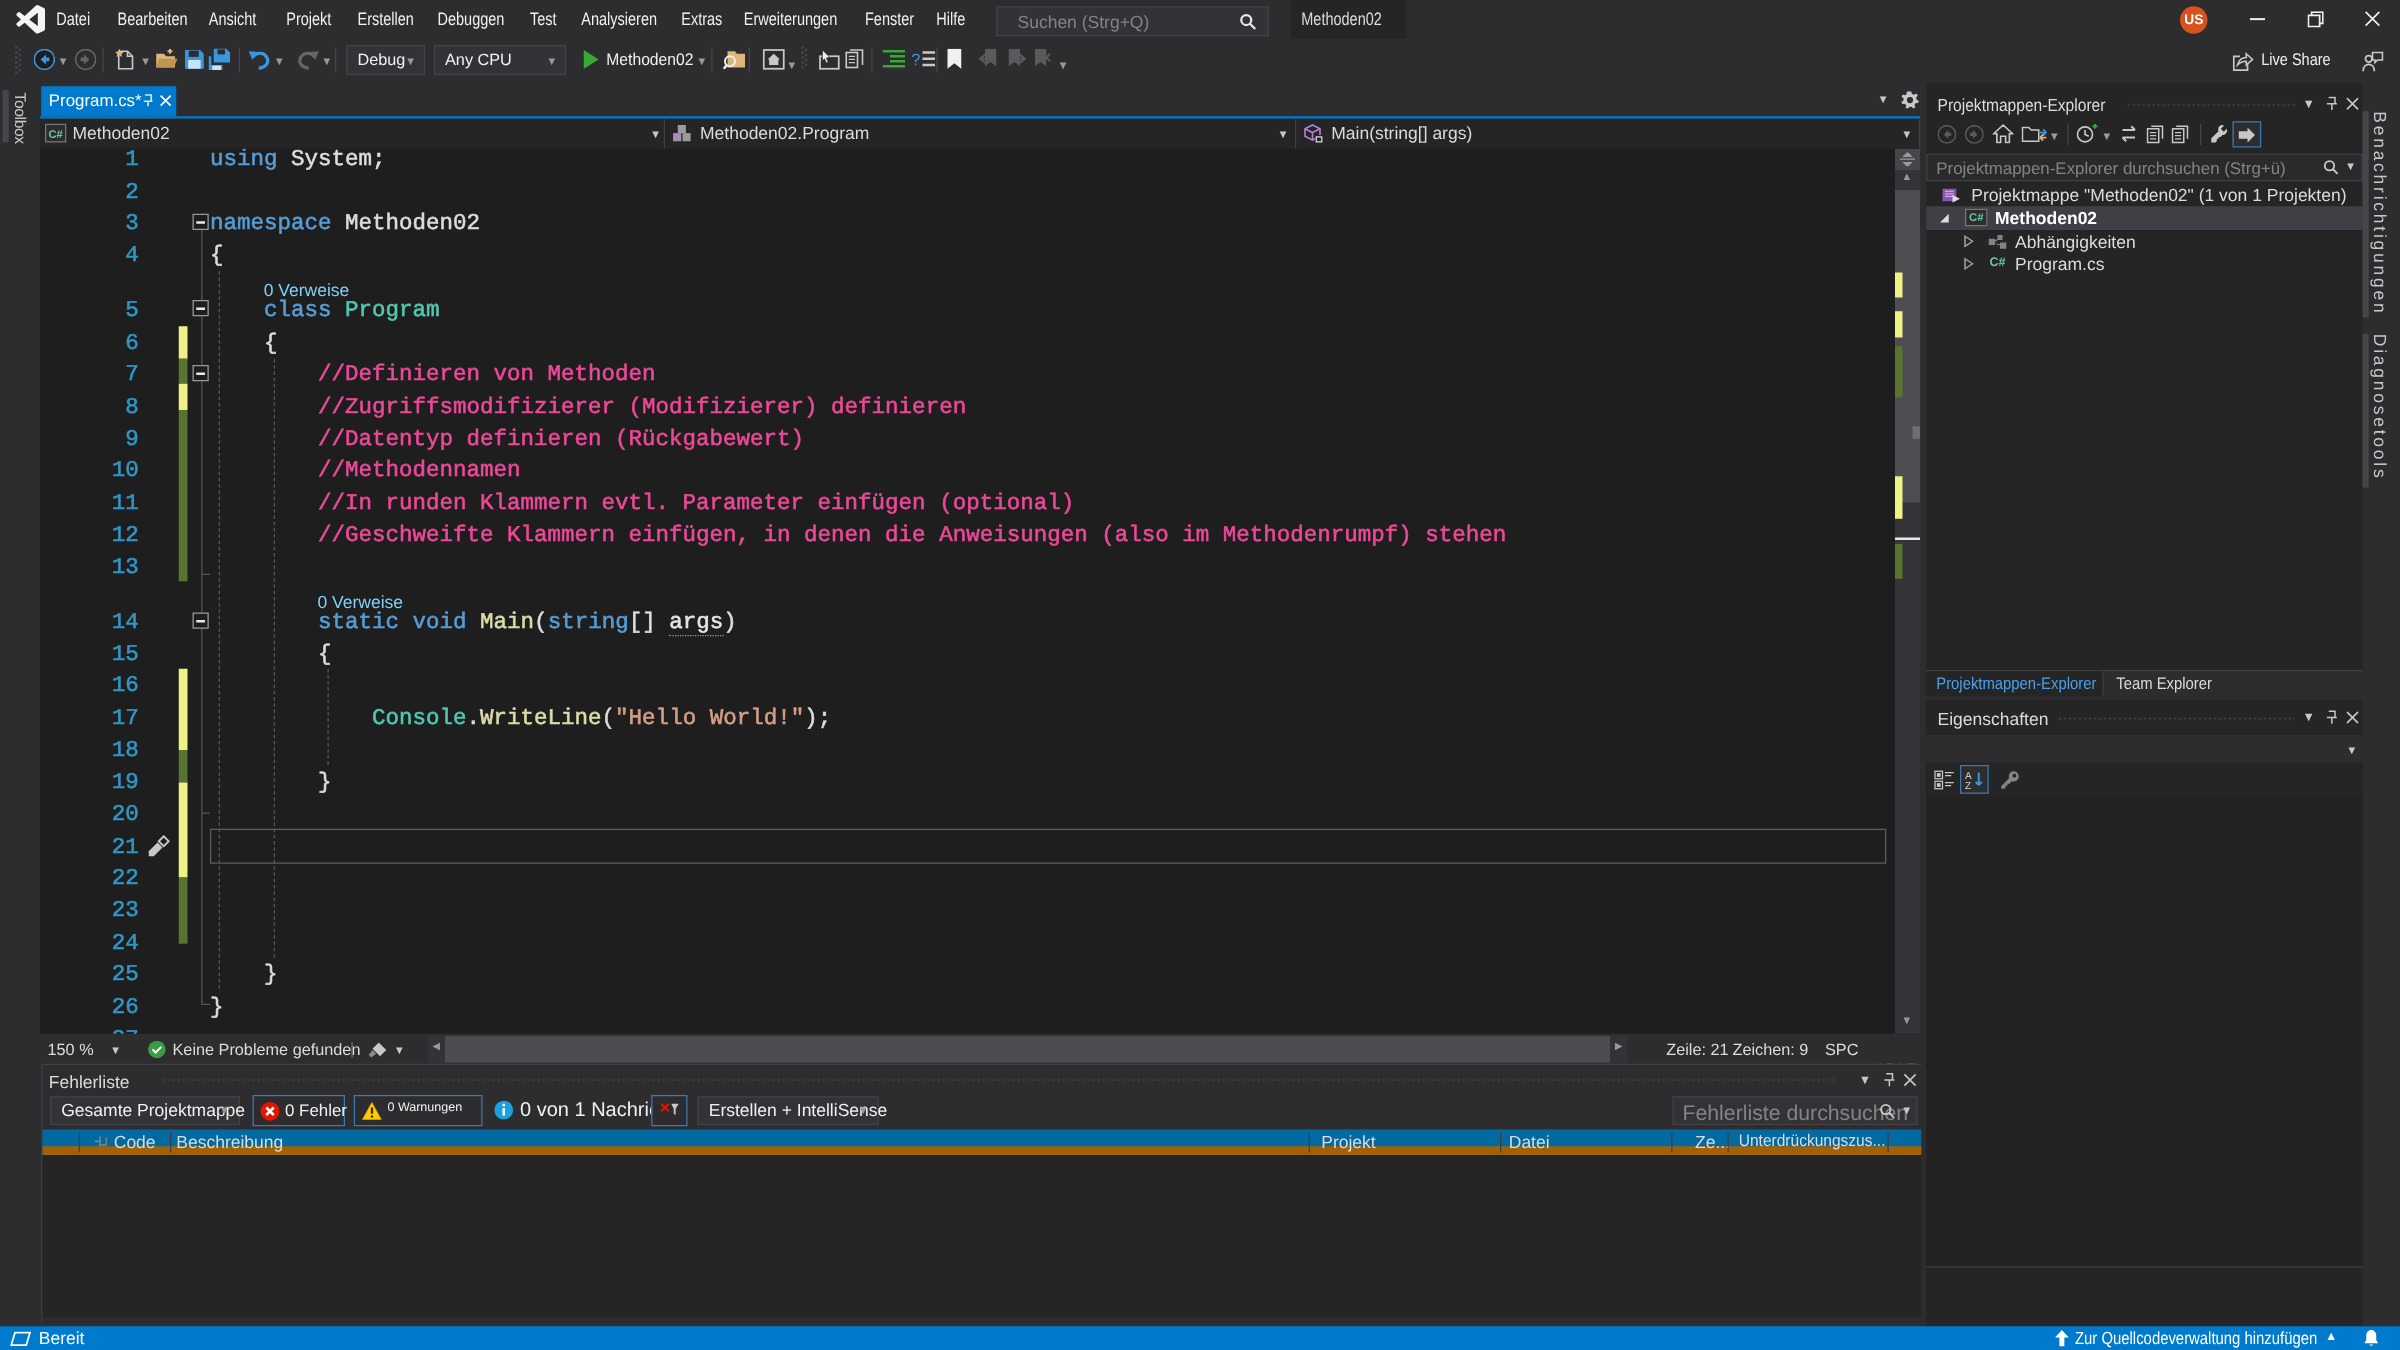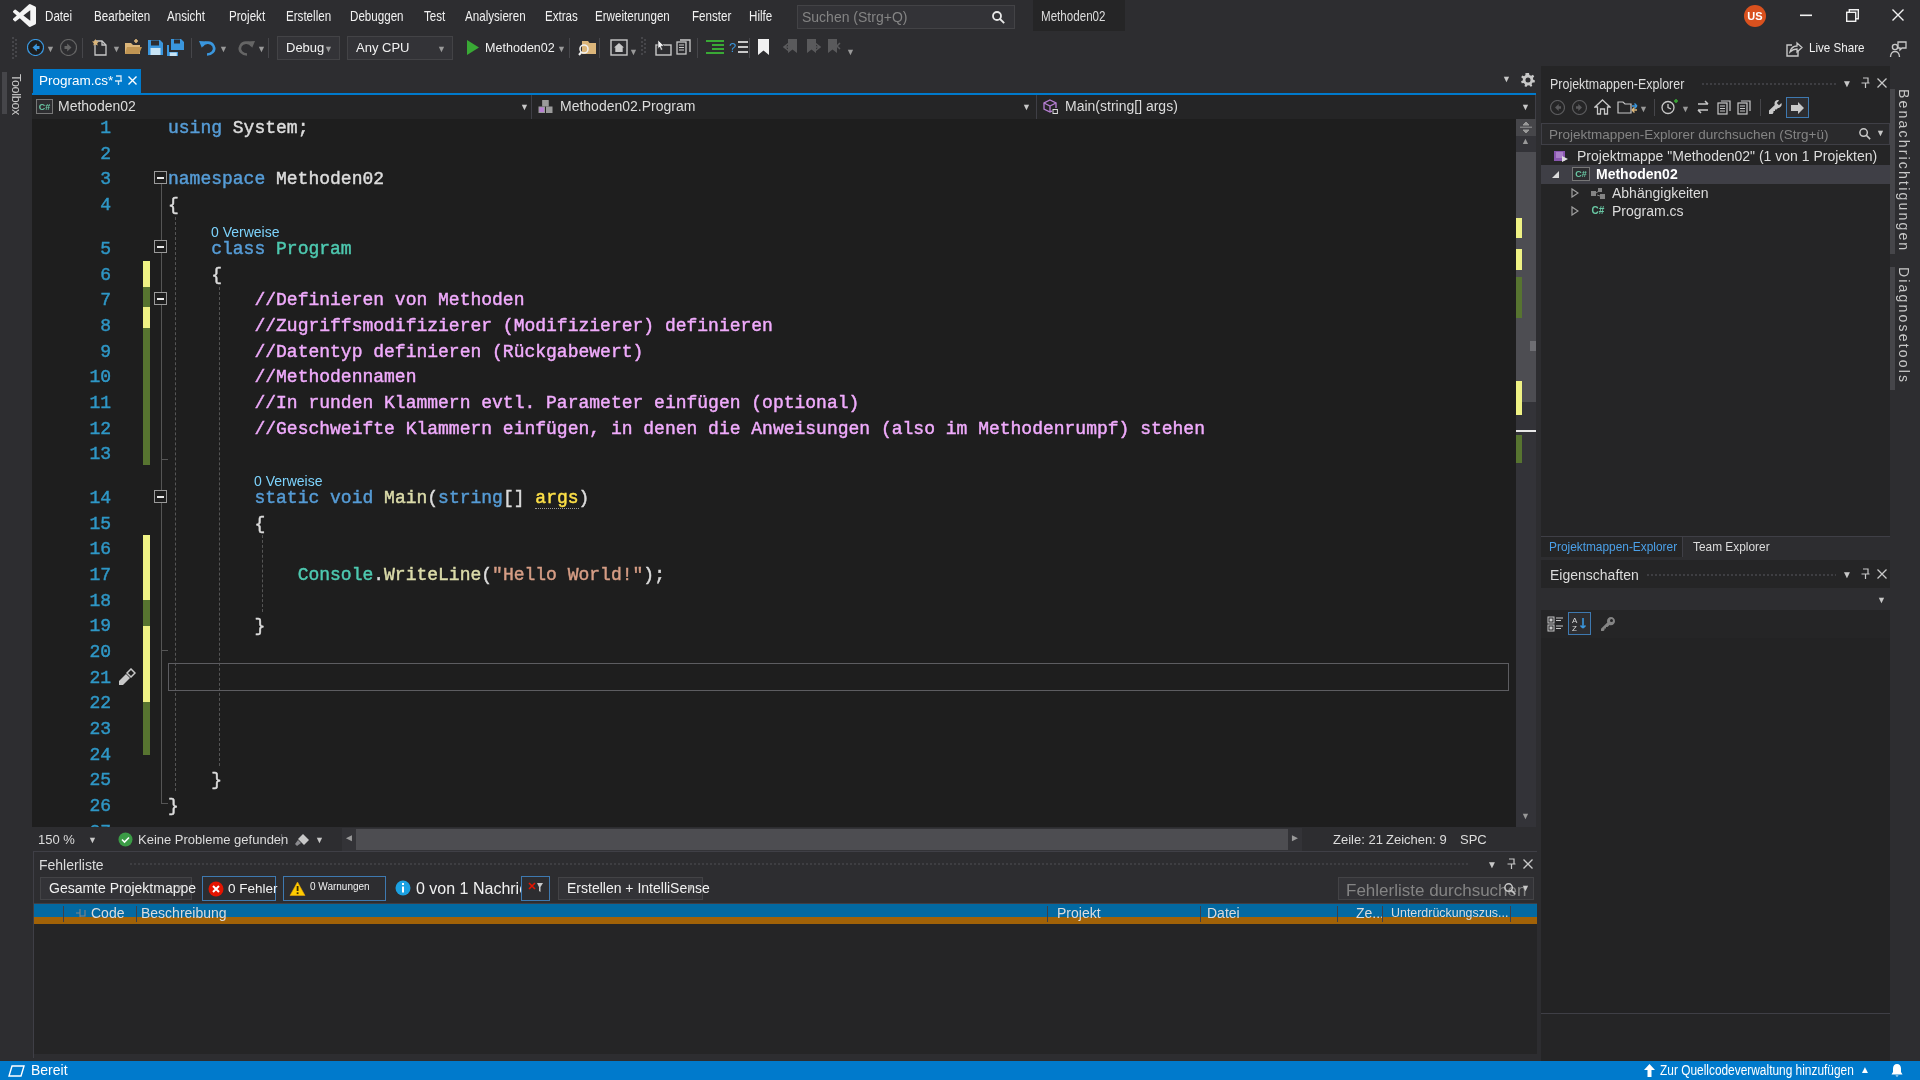--- a/index.html
+++ b/index.html
@@ -3,37 +3,37 @@
 <meta charset="utf-8">
 <style>
   * { margin:0; padding:0; box-sizing:border-box; }
   html,body { width:1920px; height:1080px; overflow:hidden; background:#2d2d30; }
   body { font-family:"Liberation Sans", sans-serif; color:#f1f1f1; }
   .abs { position:absolute; } span.abs { white-space:nowrap; }
   #root { position:absolute; left:0; top:0; width:1920px; height:1080px; }
   
   #menubar { left:0; top:0; width:1920px; height:31px; background:#2d2d30; }
   .menuitem { position:absolute; top:8px; font-size:14.5px; color:#f1f1f1; white-space:nowrap; transform:scaleX(0.80); transform-origin:0 50%; }
-  #searchbox { position:absolute; left:797px; top:5px; width:218px; height:24px; background:#333337; border:1px solid #434346; color:#848484; font-size:14px; line-height:22px; padding-left:4px; }
+  #searchbox { position:absolute; left:797px; top:5px; width:218px; height:24px; background:#333337; border:1px solid #434346; color:#848484; font-size:14px; line-height:22px; padding-left:16px; }
   
   #toolbar { left:0; top:31px; width:1920px; height:35px; background:#2d2d30; }
   .combo { position:absolute; background:#333337; border:1px solid #434346; color:#f1f1f1; font-size:13px; white-space:nowrap; }
   .sep { position:absolute; width:1px; background:#46464a; }
   
   #tabwell { left:32px; top:66px; width:1504px; height:29px; background:#2d2d30; }
   #tab1 { position:absolute; left:1px; top:3px; width:108px; height:24px; background:#007acc; color:#ffffff; font-size:14px; }
   #blueline { position:absolute; left:32px; top:93px; width:1504px; height:2px; background:#007acc; }
   
   #crumbs { left:32px; top:95px; width:1504px; height:24px; background:#252526; }
   .crumbseg { position:absolute; top:0; height:24px; border-right:1px solid #3f3f46; color:#dcdcdc; font-size:14px; }
   
   #editor { left:32px; top:119px; width:1504px; height:708px; background:#1e1e1e; overflow:hidden; }
   .codeblock { position:absolute; font-family:"Liberation Mono", monospace; font-size:18px; line-height:25.65px; white-space:pre; color:#dcdcdc; -webkit-text-stroke:0.45px currentColor; }
   .nums { color:#2f97c6; text-align:right; width:56px; }
-  .k { color:#569cd6; } .t { color:#4ec9b0; } .c { color:#f0abfc; } .s { color:#d69d85; } .m { color:#dcdcaa; }
+  .k { color:#569cd6; } .t { color:#4ec9b0; } .c { color:#ec4899; } .s { color:#d69d85; } .m { color:#dcdcaa; }
   .lens { position:absolute; color:#7dd3fc; font-size:14px; font-family:"Liberation Sans", sans-serif; }
   .chbar { position:absolute; left:111px; width:7px; }
   .yellow { background:#eff284; } .green { background:#577430; }
   .guide { position:absolute; width:1px; border-left:1px dashed #555555; }
   .foldline { position:absolute; width:1px; background:#555555; }
   .foldbox { position:absolute; left:122px; width:13px; height:13px; border:1px solid #9a9a9a; background:#1e1e1e; } .foldbox::after { content:""; position:absolute; left:2px; top:5px; width:7px; height:2px; background:#e8e8e8; }
   
   #edstatus { left:32px; top:828px; width:1504px; height:23px; background:#2d2d30; font-size:13px; color:#dcdcdc;text-align:center; }
   
   #errlist { left:33px; top:851px; width:1503px; height:207px; background:#2d2d30; border-left:1px solid #3f3f46; }
@@ -361,21 +361,21 @@
     <div class="lens" style="left:179px;top:105px">0 Verweise</div>
     <pre class="codeblock" style="left:136px;top:118px">    <span class="k">class</span> <span class="t">Program</span>
     {
         <span class="c">//Definieren von Methoden</span>
         <span class="c">//Zugriffsmodifizierer (Modifizierer) definieren</span>
         <span class="c">//Datentyp definieren (Rückgabewert)</span>
         <span class="c">//Methodennamen</span>
         <span class="c">//In runden Klammern evtl. Parameter einfügen (optional)</span>
         <span class="c">//Geschweifte Klammern einfügen, in denen die Anweisungen (also im Methodenrumpf) stehen</span></pre>
     <div class="lens" style="left:222px;top:354px">0 Verweise</div>
-    <pre class="codeblock" style="left:136px;top:367px">        <span class="k">static</span> <span class="k">void</span> <span class="m">Main</span>(<span class="k">string</span>[] <span style="color:#fde047;border-bottom:1px dotted #9a9a9a">args</span>)
+    <pre class="codeblock" style="left:136px;top:367px">        <span class="k">static</span> <span class="k">void</span> <span class="m">Main</span>(<span class="k">string</span>[] <span style="color:#e5e5e5;border-bottom:1px dotted #9a9a9a">args</span>)
         {
 
             <span class="t">Console</span>.<span class="m">WriteLine</span>(<span class="s">"Hello World!"</span>);
 
         }
 
 
 
 
 

